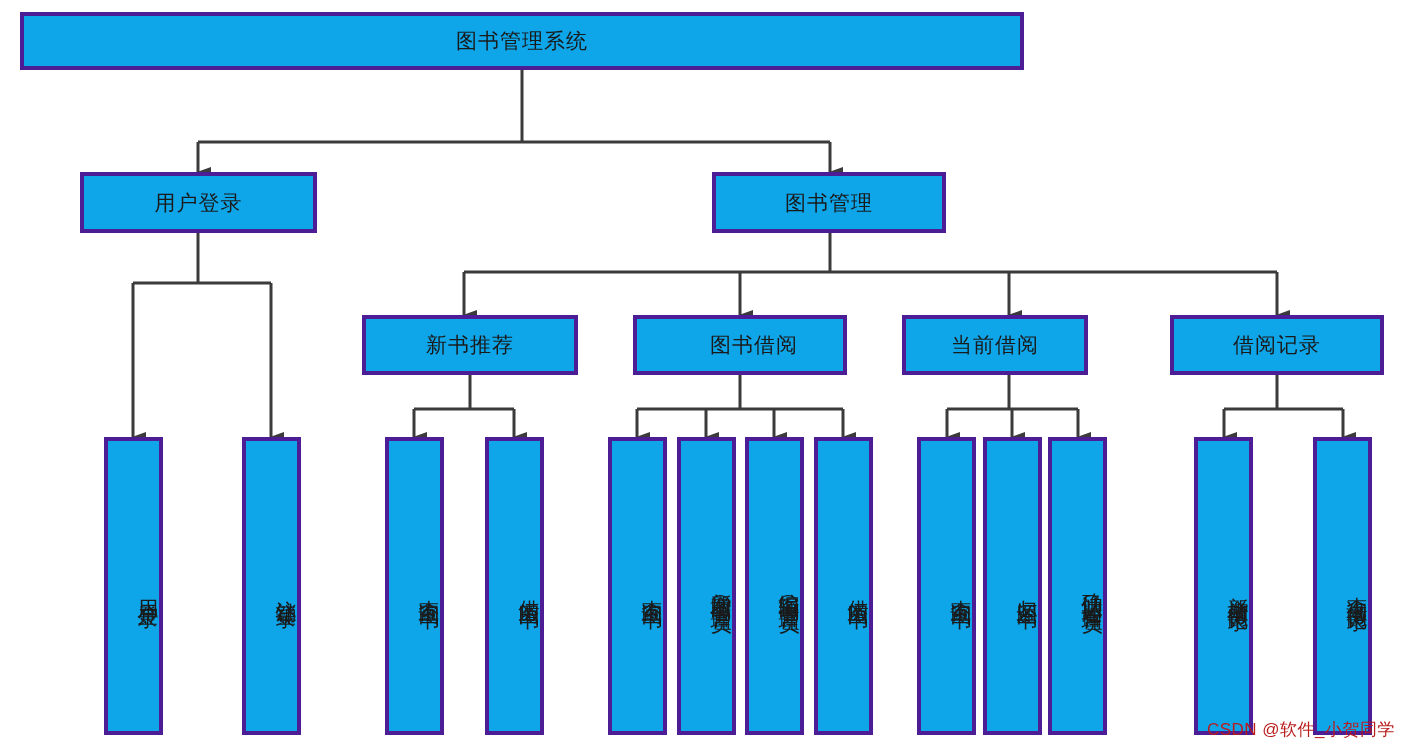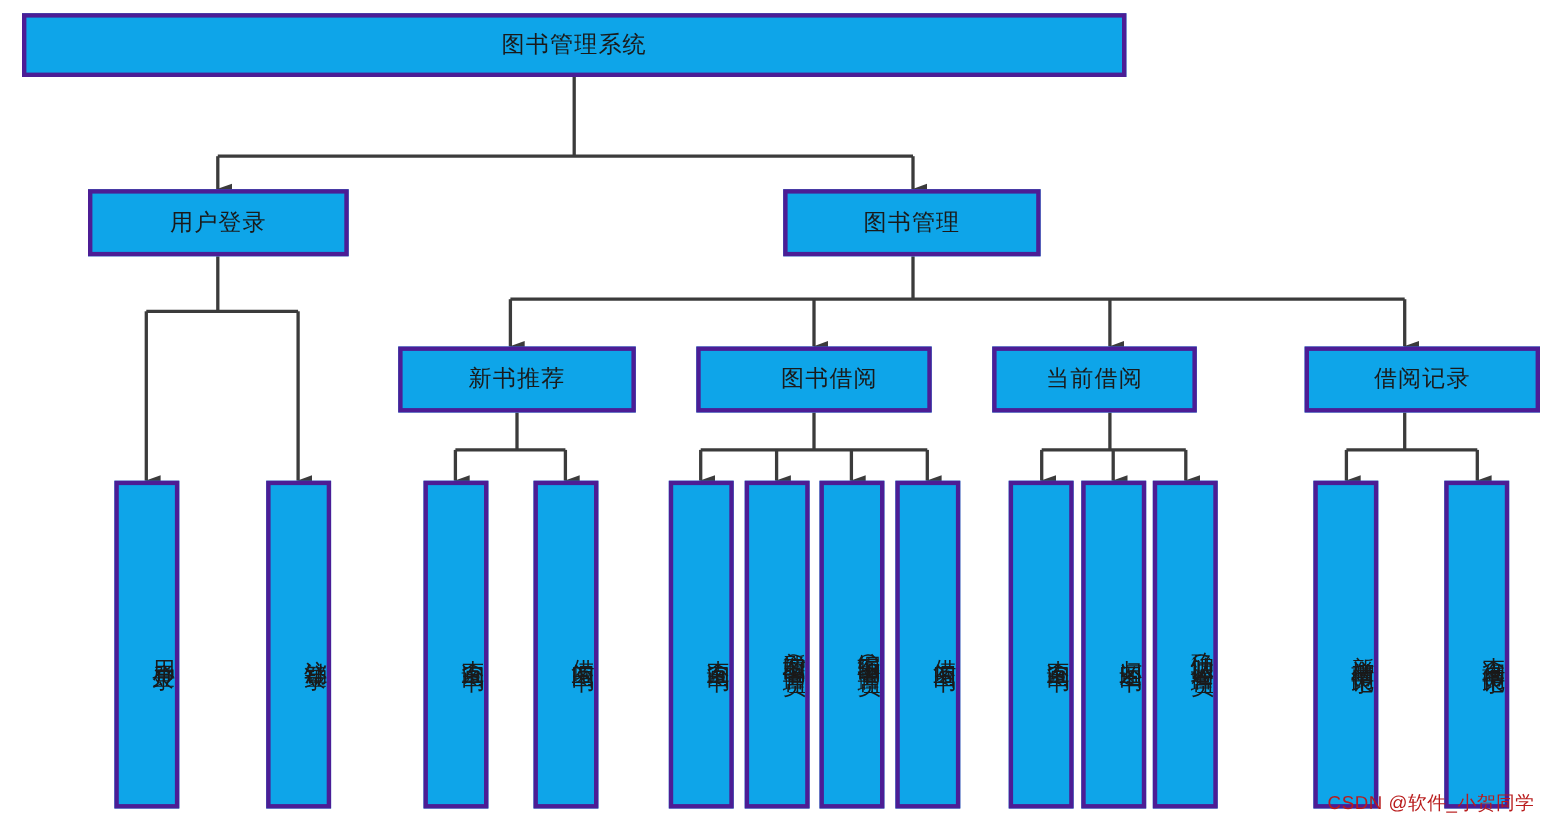--- a/index.html
+++ b/index.html
@@ -136,21 +136,21 @@
 
   <div class="node horiz" style="left:362px; top:315px; width:216px; height:60px;">
     <span>新书推荐</span>
   </div>
   <div class="node horiz" style="left:633px; top:315px; width:214px; height:60px;padding-left:28px;">
     <span>图书借阅</span>
   </div>
   <div class="node horiz" style="left:902px; top:315px; width:186px; height:60px;">
     <span>当前借阅</span>
   </div>
-  <div class="node horiz" style="left:1170px; top:315px; width:214px; height:60px;margin-left:16px;">
+  <div class="node horiz" style="left:1170px; top:315px; width:214px; height:60px;">
     <span>借阅记录</span>
   </div>
 
   <div class="node vert" style="left:104px; top:437px; width:59px; height:298px;">
     <span>用户登录</span>
   </div>
   <div class="node vert" style="left:242px; top:437px; width:59px; height:298px;">
     <span>注销登录</span>
   </div>
 

